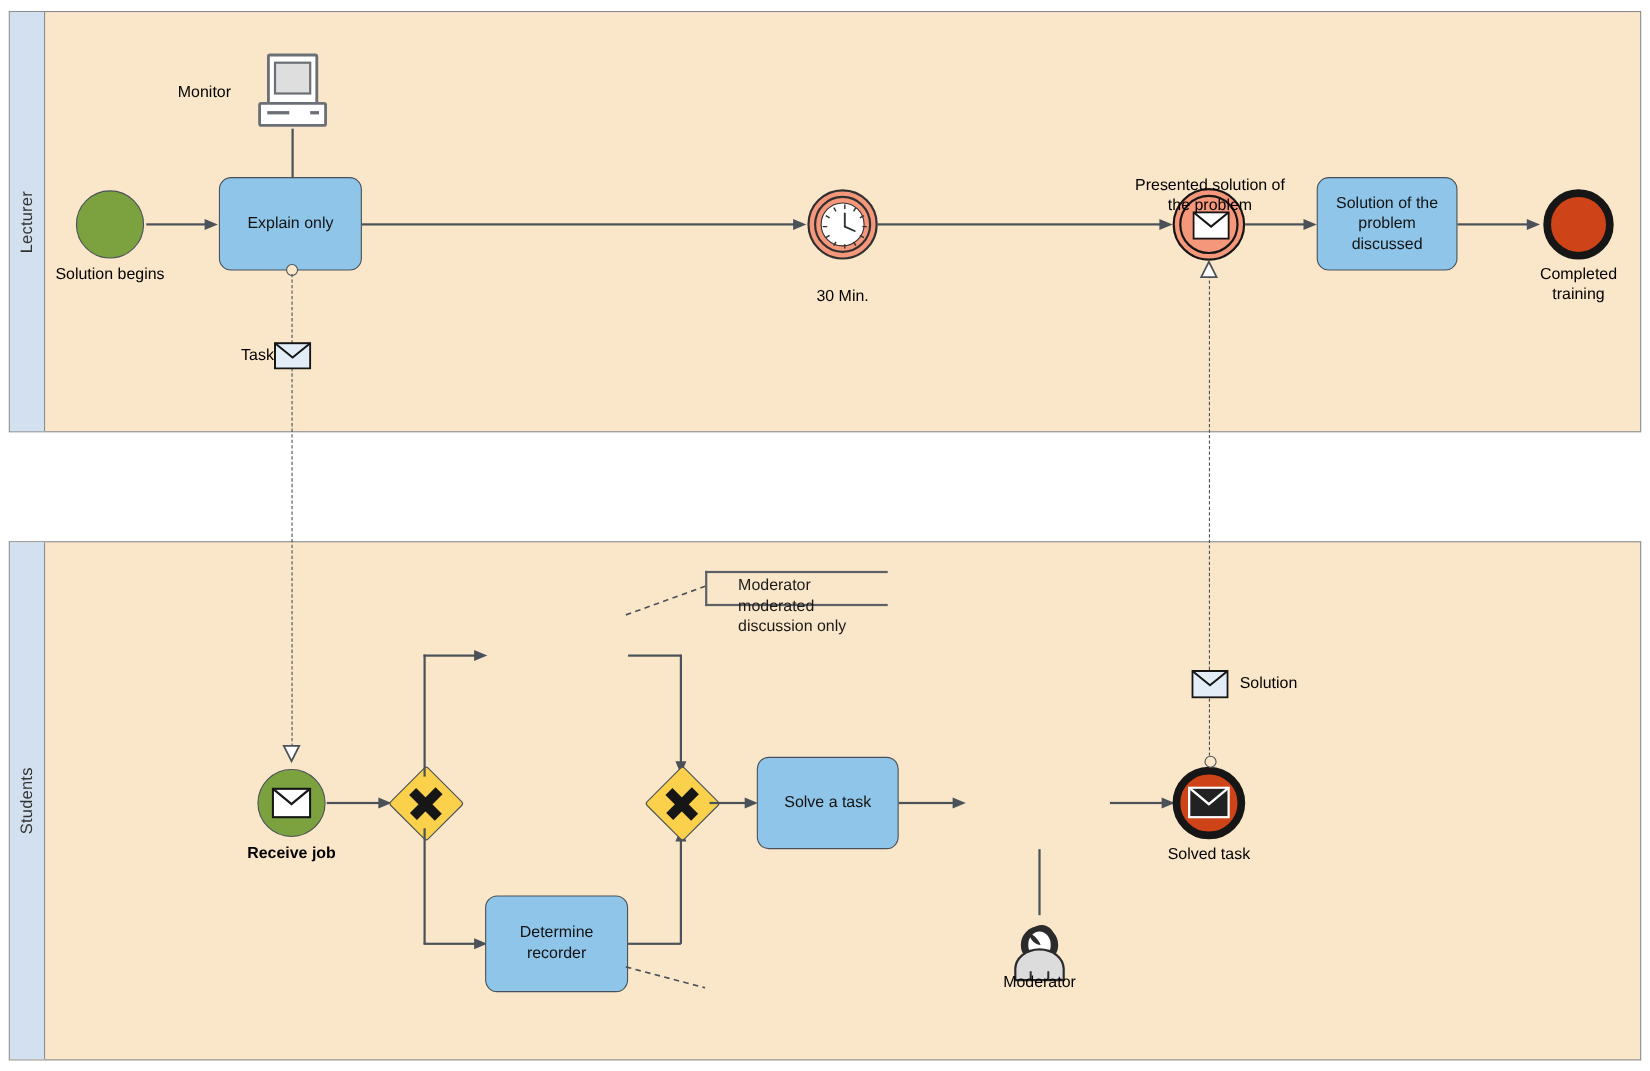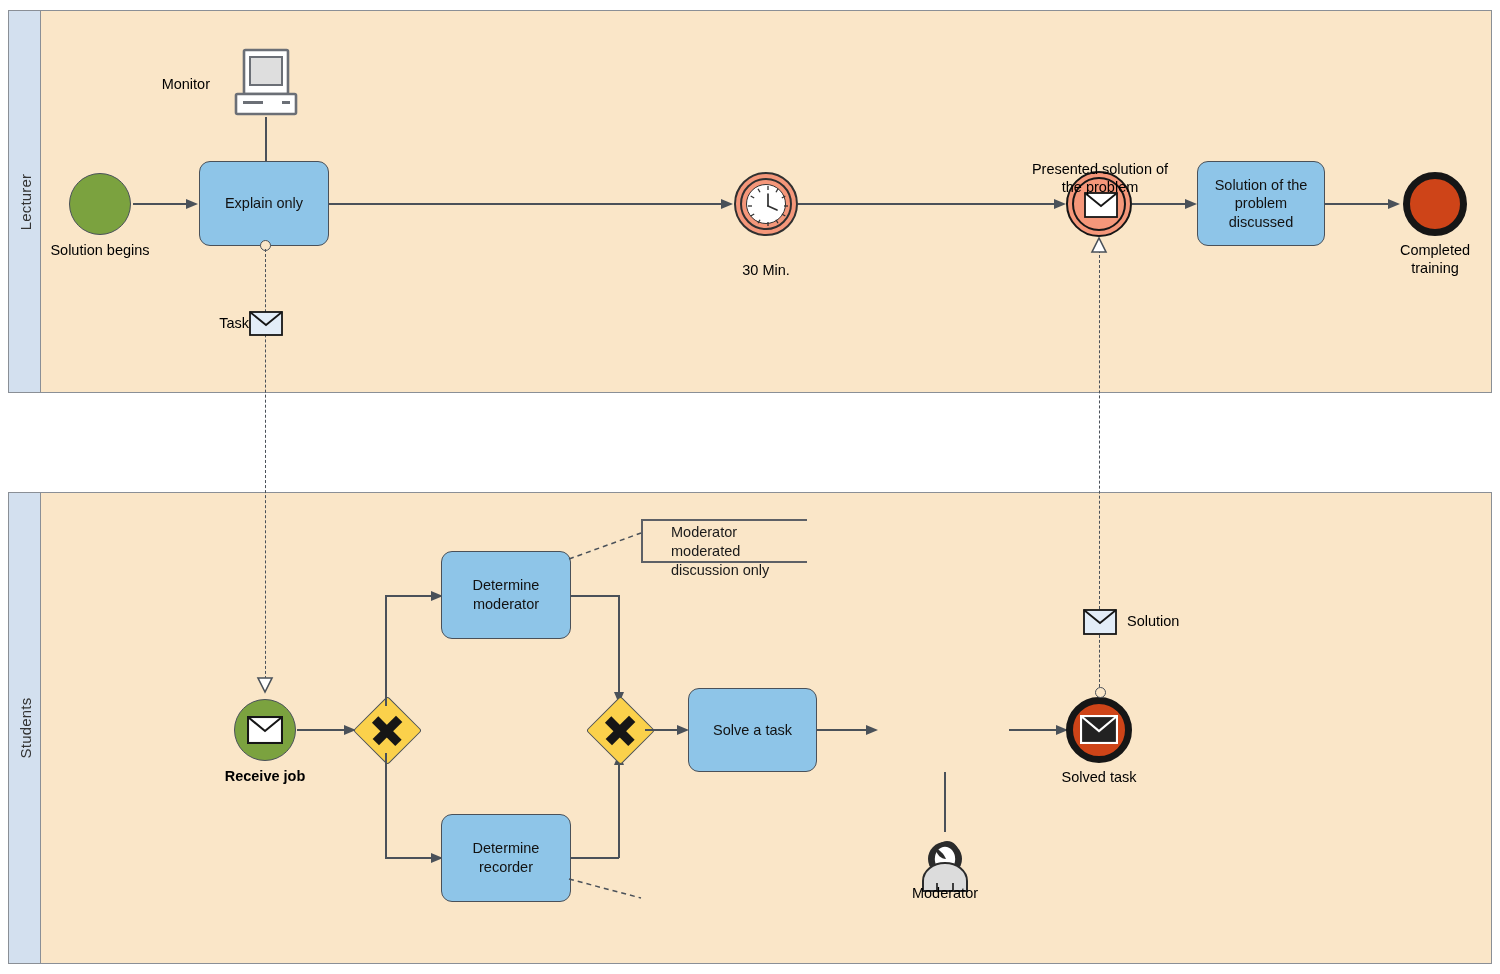--- a/index.html
+++ b/index.html
@@ -197,22 +197,20 @@
   <svg class="ov">
     <polygon points="443,596 431,591 431,601" fill="#4a5159"></polygon>
   </svg>
 
   <div class="ln lnv" style="left:385px;top:753px;height:105px;"></div>
   <div class="ln lnh" style="left:385px;top:857px;width:52px;"></div>
   <svg class="ov">
     <polygon points="443,858 431,853 431,863" fill="#4a5159"></polygon>
   </svg>
 
-  <div class="task" style="left:441px;top:551px;width:130px;height:88px;">Determine
-moderator</div>
 
   <div class="task" style="left:441px;top:814px;width:130px;height:88px;">Determine
 recorder</div>
 
   <div class="ln lnh" style="left:571px;top:595px;width:48px;"></div>
   <div class="ln lnv" style="left:618px;top:595px;height:102px;"></div>
   <svg class="ov">
     <polygon points="619,704 614,692 624,692" fill="#4a5159"></polygon>
   </svg>
 
@@ -276,21 +274,21 @@
       <path d="M20 24 c0 -9 6 -14 12 -14 c7 0 12 6 12 13 c-4 -4 -9 -6 -14 -5 c-4 1 -8 3 -10 6 z" fill="#2b2b2b"></path>
       <ellipse cx="30" cy="28" rx="11" ry="13" fill="#ffffff" stroke="#2b2b2b" stroke-width="1.6"></ellipse>
       <path d="M20 17 c5 2 9 6 11 11 c-5 0 -9 -4 -11 -11 z" fill="#2b2b2b"></path>
       <path d="M8 60 v-10 a22 18 0 0 1 44 0 v10 z" fill="#dcdcdc" stroke="#2b2b2b" stroke-width="2"></path>
       <line x1="22" y1="52" x2="22" y2="60" stroke="#2b2b2b" stroke-width="1.8"></line>
       <line x1="38" y1="52" x2="38" y2="60" stroke="#2b2b2b" stroke-width="1.8"></line>
     </svg>
   </div>
   <div class="lbl" style="left:885px;top:884px;width:120px;">Moderator</div>
 
-  <div class="note" style="left:641px;top:519px;width:166px;height:44px;padding-left:28px;">Moderator moderated
+  <div class="note" style="left:641px;top:519px;width:166px;height:32px;padding-left:28px;">Moderator moderated
 discussion only</div>
   <svg class="ov">
     <line x1="569" y1="559" x2="641" y2="533" stroke="#4a5159" stroke-width="1.5" stroke-dasharray="5,4"></line>
   </svg>
 
   <svg class="ov">
     <line x1="569" y1="879" x2="641" y2="898" stroke="#4a5159" stroke-width="1.5" stroke-dasharray="5,4"></line>
   </svg>
 
 </div>

